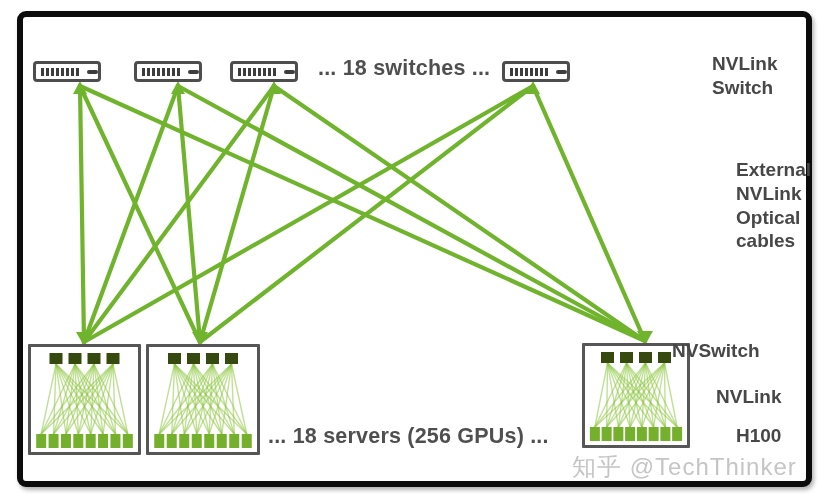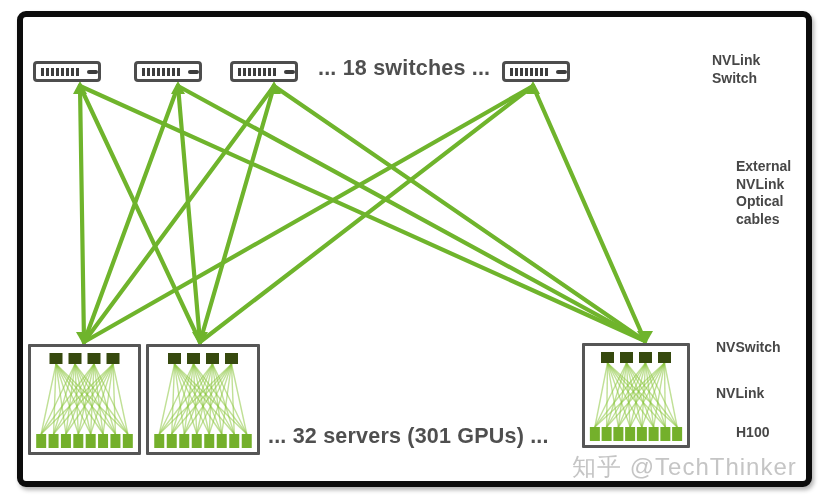--- a/index.html
+++ b/index.html
@@ -31,21 +31,21 @@
     position:absolute; box-sizing:border-box;
     border:3px solid #565656; background:#ffffff; border-radius:1px;
   }
   .server-box svg { position:absolute; left:0; top:0; }
 
   .top-label, .bottom-label {
     position:absolute; color:#4f4f4f; font-weight:700; font-size:21.5px;
     letter-spacing:0.2px; white-space:nowrap;
   }
   .side-label {
-    position:absolute; color:#474747; font-weight:700; font-size:14px;
+    position:absolute; color:#474747; font-weight:700; font-size:19px;
     line-height:1.25; white-space:pre-line;
   }
   .watermark {
     position:absolute; left:572px; top:451px; color:#c5c5c5; font-size:24px;
     letter-spacing:1px; white-space:nowrap; z-index:10;
     text-shadow:1px 1px 1px #ffffff, -1px -1px 1px #ffffff;
   }
 </style>
 </head>
 <body>
@@ -273,31 +273,31 @@
           <rect x="28.375" y="81" width="10" height="14" fill="#74b02b"></rect>
           <rect x="40.125" y="81" width="10" height="14" fill="#74b02b"></rect>
           <rect x="51.875" y="81" width="10" height="14" fill="#74b02b"></rect>
           <rect x="63.625" y="81" width="10" height="14" fill="#74b02b"></rect>
           <rect x="75.375" y="81" width="10" height="14" fill="#74b02b"></rect>
           <rect x="87.125" y="81" width="10" height="14" fill="#74b02b"></rect>
         </svg>
       </div>
     </div>
 
-  <div class="bottom-label" style="left:268px; top:424px;">... 32 servers (301 GPUs) ...</div>
+  <div class="bottom-label" style="left:268px; top:424px;">... 18 servers (256 GPUs) ...</div>
 
   <div class="side-label" style="left:712px; top:52px;">NVLink
 Switch</div>
 
   <div class="side-label" style="left:736px; top:158px;">External
 NVLink
 Optical
 cables</div>
 
-  <div class="side-label" style="left:716px; top:339px;">NVSwitch</div>
+  <div class="side-label" style="left:672px; top:339px;">NVSwitch</div>
 
   <div class="side-label" style="left:716px; top:385px;">NVLink</div>
 
   <div class="side-label" style="left:736px; top:424px;">H100</div>
 
   <div class="watermark">知乎 @TechThinker</div>
 
 </div>
 
 </body></html>

